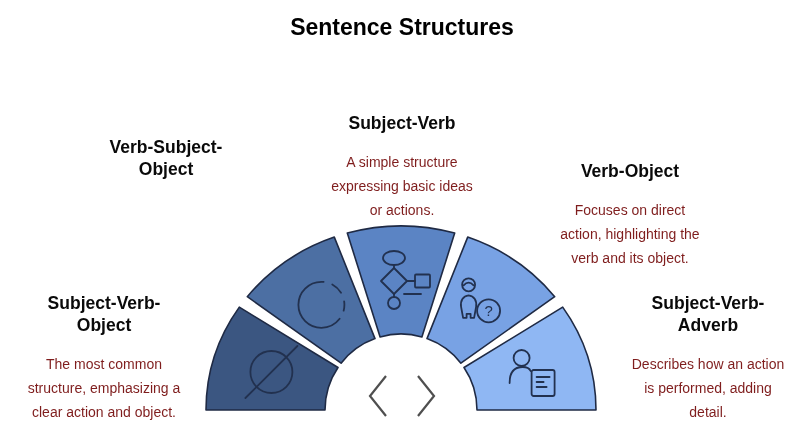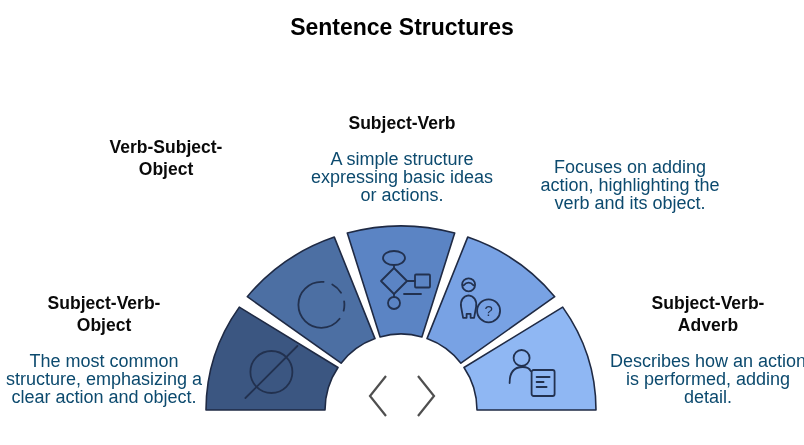--- a/index.html
+++ b/index.html
@@ -11,21 +11,21 @@
     position:absolute;top:14px;left:0;width:100%;text-align:center;
     font-size:23px;font-weight:bold;color:#000;
   }
   .tblock{position:absolute;width:220px;text-align:center;}
   .tblock .heading{
     font-size:17.5px;font-weight:bold;color:#0a0a0a;line-height:22px;
     white-space:pre-line;
     margin-top:18px;
   }
   .tblock .desc{
-    margin-top:16px;font-size:18px;color:#0c4a6e;line-height:18px;
+    margin-top:16px;font-size:14px;color:#7f1d1d;line-height:24px;
     white-space:pre-line;
   }
   .blk-vso{left:56px;top:118px;}
   .blk-sv{left:292px;top:94px;}
   .blk-vo{left:520px;top:142px;}
   .blk-svo{left:-6px;top:274px;}
   .blk-sva{left:598px;top:274px;}
   svg.fan{position:absolute;left:0;top:0;}
 </style>
 </head>
@@ -41,21 +41,22 @@
   </div>
 
   <div class="tblock blk-sv">
     <div class="heading">Subject-Verb</div>
     <div class="desc">A simple structure
 expressing basic ideas
 or actions.</div>
   </div>
 
   <div class="tblock blk-vo">
-    <div class="desc">Focuses on adding
+    <div class="heading">Verb-Object</div>
+    <div class="desc">Focuses on direct
 action, highlighting the
 verb and its object.</div>
   </div>
 
   <div class="tblock blk-svo">
     <div class="heading">Subject-Verb-
 Object</div>
     <div class="desc">The most common
 structure, emphasizing a
 clear action and object.</div>

